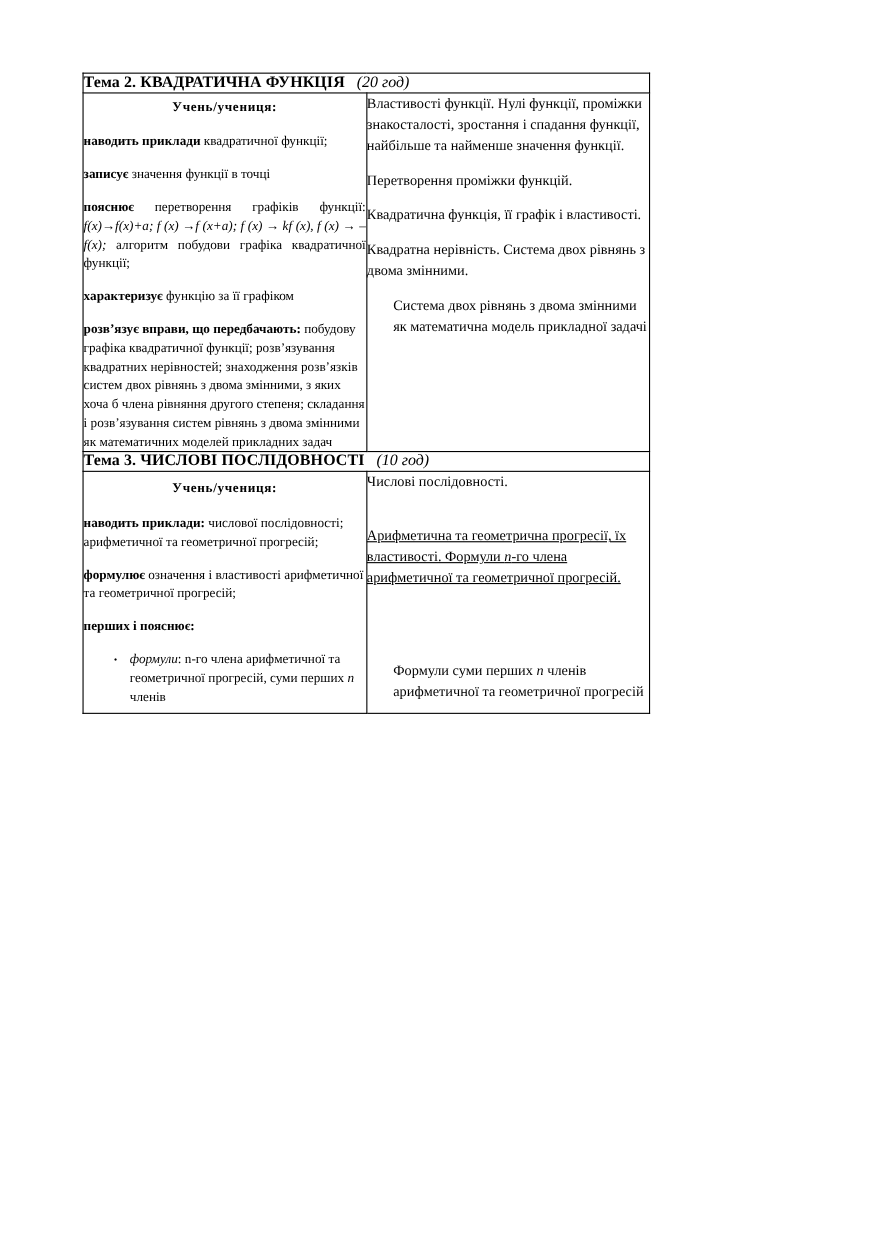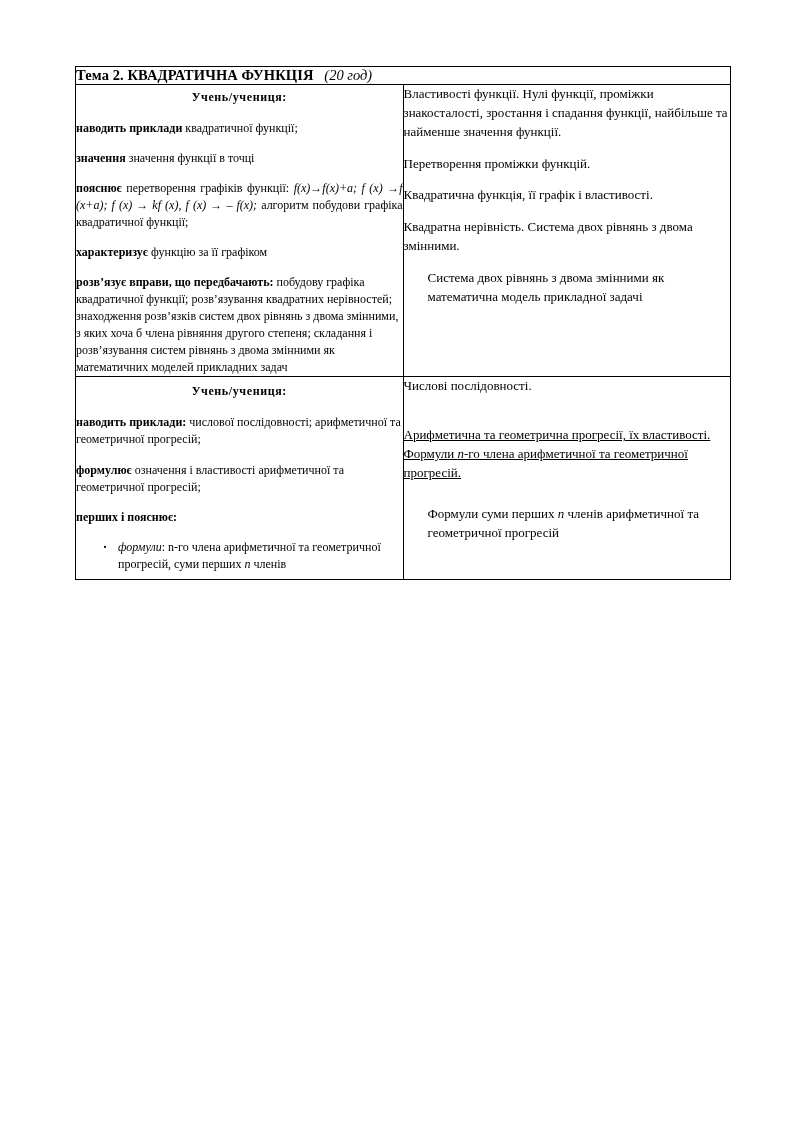--- a/index.html
+++ b/index.html
@@ -16,21 +16,21 @@
   }
   .page {
     position: absolute;
     left: 75px;
     top: 66px;
     width: 642px;
     box-sizing: border-box;
   }
   table.doc-table {
     border-collapse: collapse;
-    width: 656px;
+    width: 516px;
     table-layout: fixed;
   }
   table.doc-table td {
     border: 1px solid #000000;
     vertical-align: top;
     padding: 0;
   }
   .theme-cell {
     padding: 14px 14px 14px 16px;
     font-size: 14.5px;
@@ -79,21 +79,21 @@
   .b { font-weight: bold; }
   .i { font-style: italic; }
   .content-p {
     margin: 0 0 13px 0;
   }
   .content-p.sp-top {
     margin-top: 30px;
     text-decoration: underline;
   }
   .content-p.sp-top2 {
-    margin-top: 22px;
+    margin-top: 66px;
     font-family: Liberation Serif, serif;
   }
   .content-p:last-child { margin-bottom: 0; padding-left: 24px; }
   ul.bullets {
     margin: 0;
     padding-left: 26px;
     list-style: none;
   }
   ul.bullets li {
     position: relative;
@@ -131,21 +131,21 @@
 
       <tr>
         <td class="col-left">
           <div class="subhead">Учень/учениця:</div>
 
           <p class="req">
             <span class="b">наводить приклади</span><span> квадратичної функції;</span>
           </p>
 
           <p class="req">
-            <span class="b">значення</span><span> значення функції в точці</span>
+            <span class="b">записує</span><span> значення функції в точці</span>
           </p>
 
           <p class="req justified">
             <span class="b">пояснює</span><span> перетворення графіків функції: </span><span class="math">f(x)→f(x)+a; f (x) →f (x+a); f (x) → kf (x), f (x) → – f(x);</span><span> алгоритм побудови графіка квадратичної функції;</span>
           </p>
 
           <p class="req">
             <span class="b">характеризує</span><span> функцію за її графіком</span>
           </p>
 
@@ -156,20 +156,27 @@
 
         <td class="col-right">
           <p class="content-p">Властивості функції. Нулі функції, проміжки знакосталості, зростання і спадання функції, найбільше та найменше значення функції.</p>
           <p class="content-p">Перетворення проміжки функцій.</p>
           <p class="content-p">Квадратична функція, її графік і властивості.</p>
           <p class="content-p">Квадратна нерівність. Система двох рівнянь з двома змінними.</p>
           <p class="content-p">Система двох рівнянь з двома змінними як математична модель прикладної задачі</p>
         </td>
       </tr>
 
+      <tr>
+        <td colspan="2" class="theme-cell">
+          <span class="theme-title">Тема 3. ЧИСЛОВІ ПОСЛІДОВНОСТІ</span>
+          <span>&nbsp;</span>
+          <span class="theme-hours">(10 год)</span>
+        </td>
+      </tr>
 
       <tr>
         <td class="col-left">
           <div class="subhead-2">Учень/учениця:</div>
 
           <p class="req">
             <span class="b">наводить приклади:</span><span> числової послідовності; арифметичної та геометричної прогресій;</span>
           </p>
 
           <p class="req">

